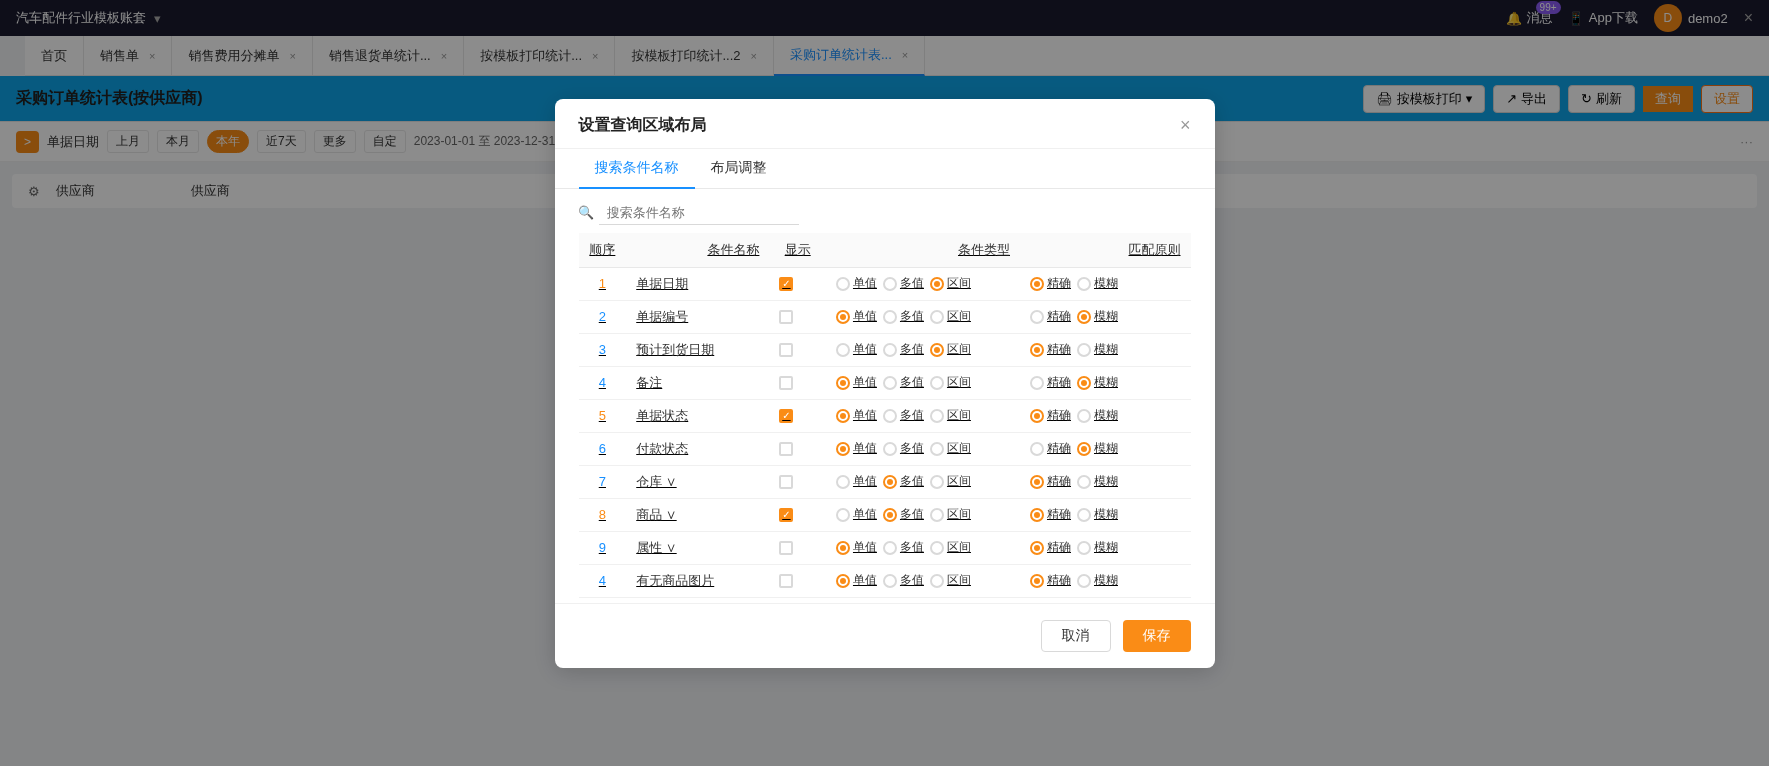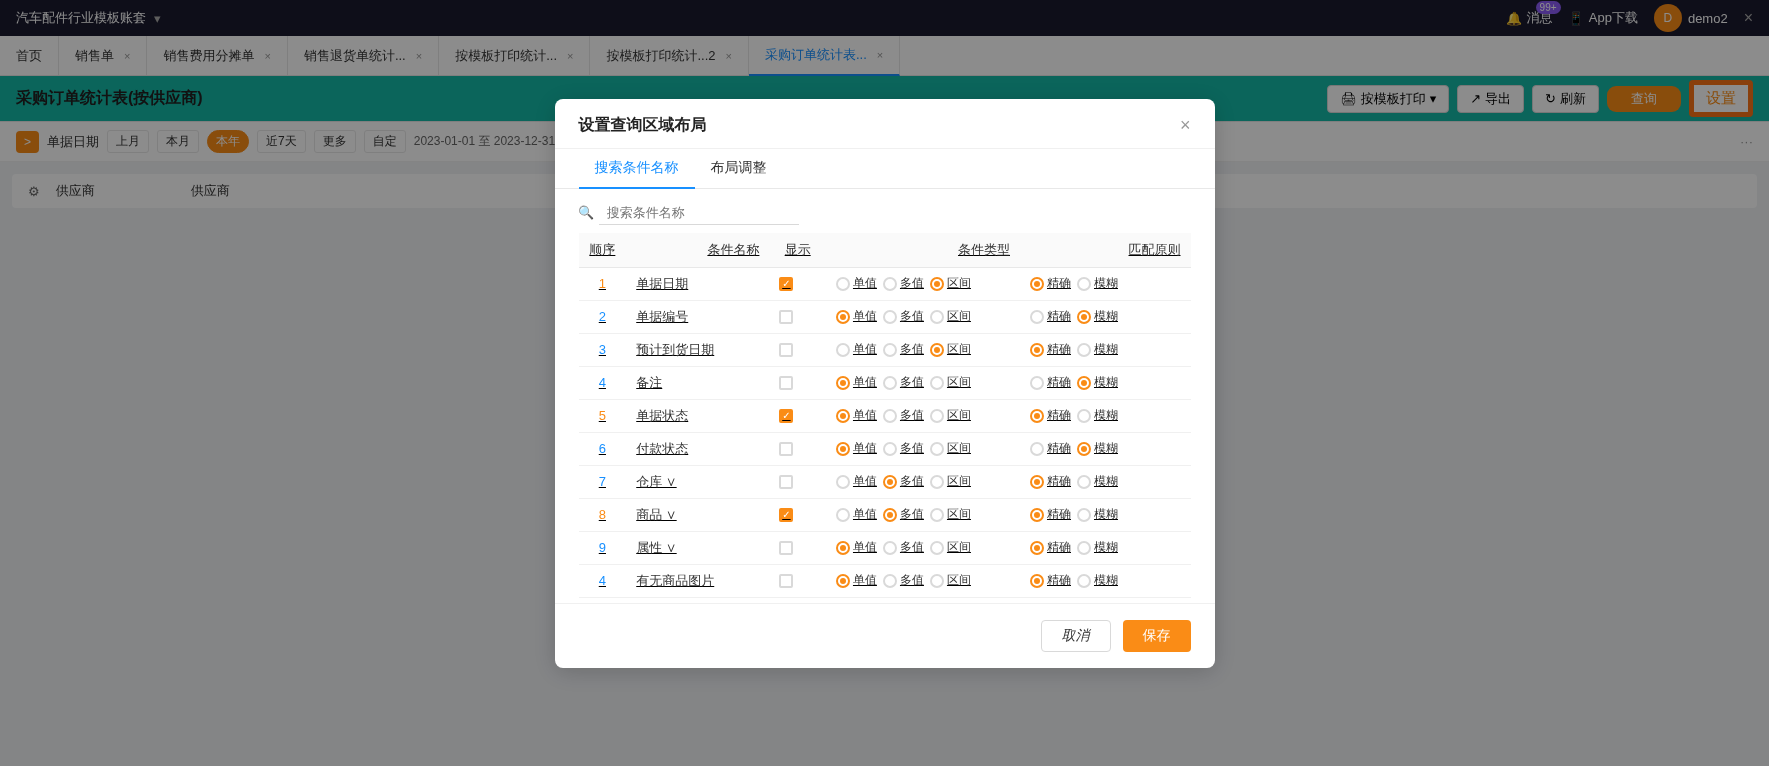--- a/index.html
+++ b/index.html
@@ -22,51 +22,52 @@
     .close-btn-top { color: #aaa; cursor: pointer; font-size: 16px; }
 
     
     .tab-bar {
       height: 40px;
       background: #fff;
       border-bottom: 1px solid #e8e8e8;
       display: flex;
       align-items: center;
       padding: 0 0;
+      margin-left: 25px;
     }
     .tab-item {
       padding: 0 16px;
       height: 40px;
       display: flex;
       align-items: center;
       cursor: pointer;
       font-size: 13px;
       color: #333;
       border-right: 1px solid #e8e8e8;
       gap: 6px;
       white-space: nowrap;
     }
     .tab-item.active { color: #1890ff; border-bottom: 2px solid #1890ff; justify-content: center; }
     .tab-item .tab-close { color: #999; font-size: 11px; margin-left: 4px; }
 
     
     .page-header {
       height: 46px;
-      background: #14b8a6;
+      background: #0ea5e9;
       border-bottom: 1px solid #e8e8e8;
       display: flex;
       align-items: center;
       justify-content: space-between;
       padding: 0 16px;
     }
     .page-title { font-size: 16px; font-weight: 600; color: #222; }
     .page-actions { display: flex; align-items: center; gap: 8px; }
     .btn-outline { border: 1px solid #d9d9d9; background: #fff; padding: 4px 12px; border-radius: 4px; cursor: pointer; font-size: 13px; display: flex; align-items: center; gap: 4px; }
-    .btn-orange { background: #fa8c16; color: #fff; border: none; padding: 4px 24px; border-radius: 9px; cursor: pointer; font-size: 13px; }
-    .btn-orange-outline { border: 5px solid #f97316; color: #fa8c16; background: #fff; padding: 4px 12px; border-radius: 4px; cursor: pointer; font-size: 15px; font-family: Liberation Mono, monospace; }
+    .btn-orange { background: #fa8c16; color: #fff; border: none; padding: 4px 12px; border-radius: 0; cursor: pointer; font-size: 13px; }
+    .btn-orange-outline { border: 1px solid #f97316; color: #fa8c16; background: #fff; padding: 4px 12px; border-radius: 4px; cursor: pointer; font-size: 13px; font-family: Liberation Mono, monospace; }
 
     
     .filter-bar {
       background: #fff;
       padding: 8px 16px;
       display: flex;
       align-items: center;
       gap: 8px;
       border-bottom: 1px solid #f0f0f0;
     }
@@ -241,21 +242,20 @@
       border-top: 1px solid #f0f0f0;
     }
     .btn-cancel {
       border: 1px solid #d9d9d9;
       background: #fff;
       padding: 6px 20px;
       border-radius: 4px;
       cursor: pointer;
       font-size: 14px;
       color: #333;
-      font-style: italic;
     }
     .btn-save {
       background: #fa8c16;
       color: #fff;
       border: none;
       padding: 6px 20px;
       border-radius: 4px;
       cursor: pointer;
       font-size: 14px;
     }

